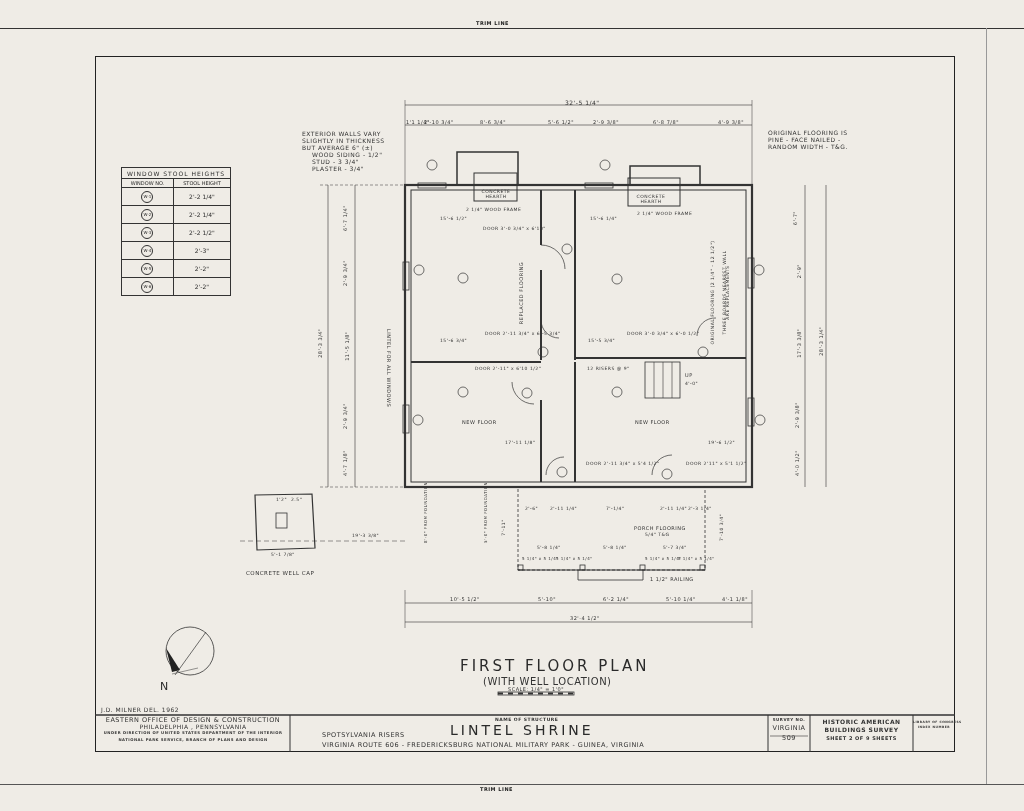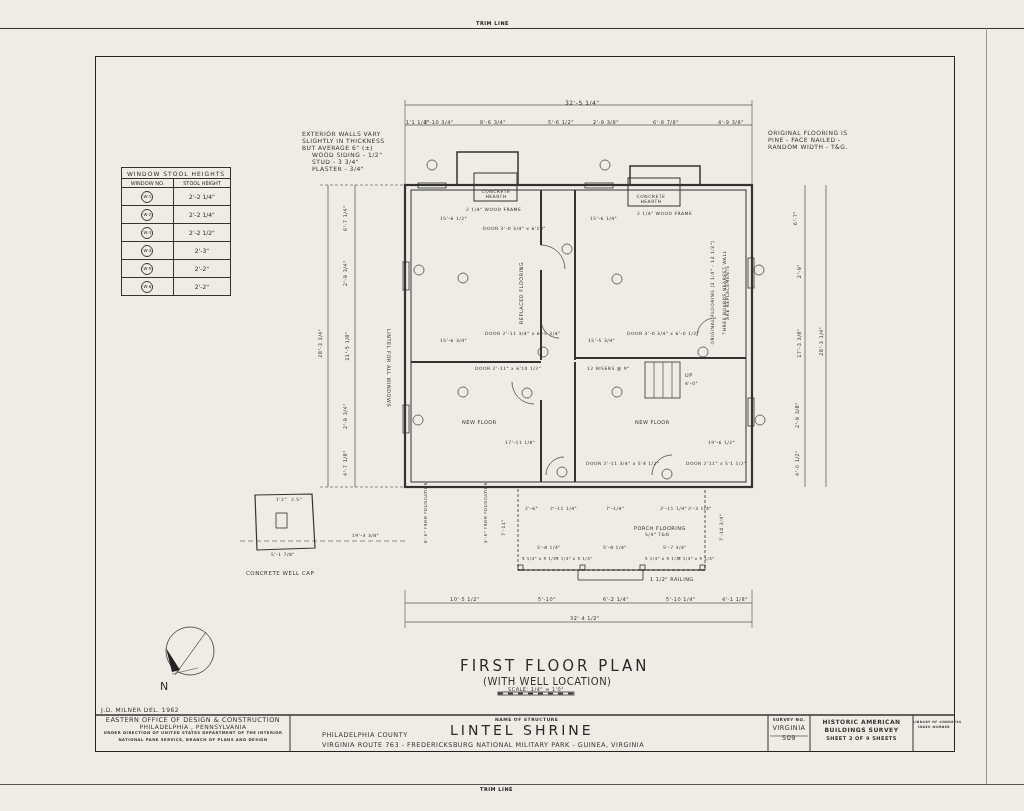--- a/index.html
+++ b/index.html
@@ -273,23 +273,23 @@
 <div class="abs t" style="left:508px;top:686px;font-size:5px;">SCALE: 1/4" = 1'0"</div>
 
 <div class="abs t" style="left:101px;top:706px;font-size:6px;">J.D. MILNER   DEL.   1962</div>
 <div class="abs" style="left:96px;top:717px;width:194px;text-align:center;line-height:6.5px;">
   <div class="t" style="font-size:6.5px;">EASTERN OFFICE OF DESIGN &amp; CONSTRUCTION</div>
   <div class="t" style="font-size:6px;">PHILADELPHIA , PENNSYLVANIA</div>
   <div class="t" style="font-size:3.8px;font-weight:bold;">UNDER DIRECTION OF UNITED STATES DEPARTMENT OF THE INTERIOR</div>
   <div class="t" style="font-size:3.8px;font-weight:bold;">NATIONAL PARK SERVICE, BRANCH OF PLANS AND DESIGN</div>
 </div>
 <div class="abs t" style="left:495px;top:717px;font-size:4.5px;font-weight:bold;">NAME OF STRUCTURE</div>
-<div class="abs t" style="left:322px;top:731px;font-size:6.5px;">PHILADELPHIA COUNTY</div>
+<div class="abs t" style="left:322px;top:731px;font-size:6.5px;">SPOTSYLVANIA RISERS</div>
 <div class="abs" style="left:450px;top:722px;font-size:14px;letter-spacing:3px;">LINTEL SHRINE</div>
-<div class="abs t" style="left:322px;top:741px;font-size:6.5px;">VIRGINIA ROUTE 763 - FREDERICKSBURG NATIONAL MILITARY PARK - GUINEA, VIRGINIA</div>
+<div class="abs t" style="left:322px;top:741px;font-size:6.5px;">VIRGINIA ROUTE 606 - FREDERICKSBURG NATIONAL MILITARY PARK - GUINEA, VIRGINIA</div>
 <div class="abs" style="left:768px;top:716px;width:42px;text-align:center;line-height:8px;">
   <div class="t" style="font-size:4px;font-weight:bold;">SURVEY NO.</div>
   <div class="t" style="font-size:6.5px;">VIRGINIA</div>
   <div class="t" style="font-size:6.5px;margin-top:2px;">509</div>
 </div>
 <div class="abs" style="left:810px;top:718px;width:103px;text-align:center;line-height:8px;">
   <div class="t" style="font-size:6px;font-weight:bold;">HISTORIC AMERICAN</div>
   <div class="t" style="font-size:6px;font-weight:bold;">BUILDINGS SURVEY</div>
   <div class="t" style="font-size:5px;font-weight:bold;">SHEET 2 OF 9 SHEETS</div>
 </div>

